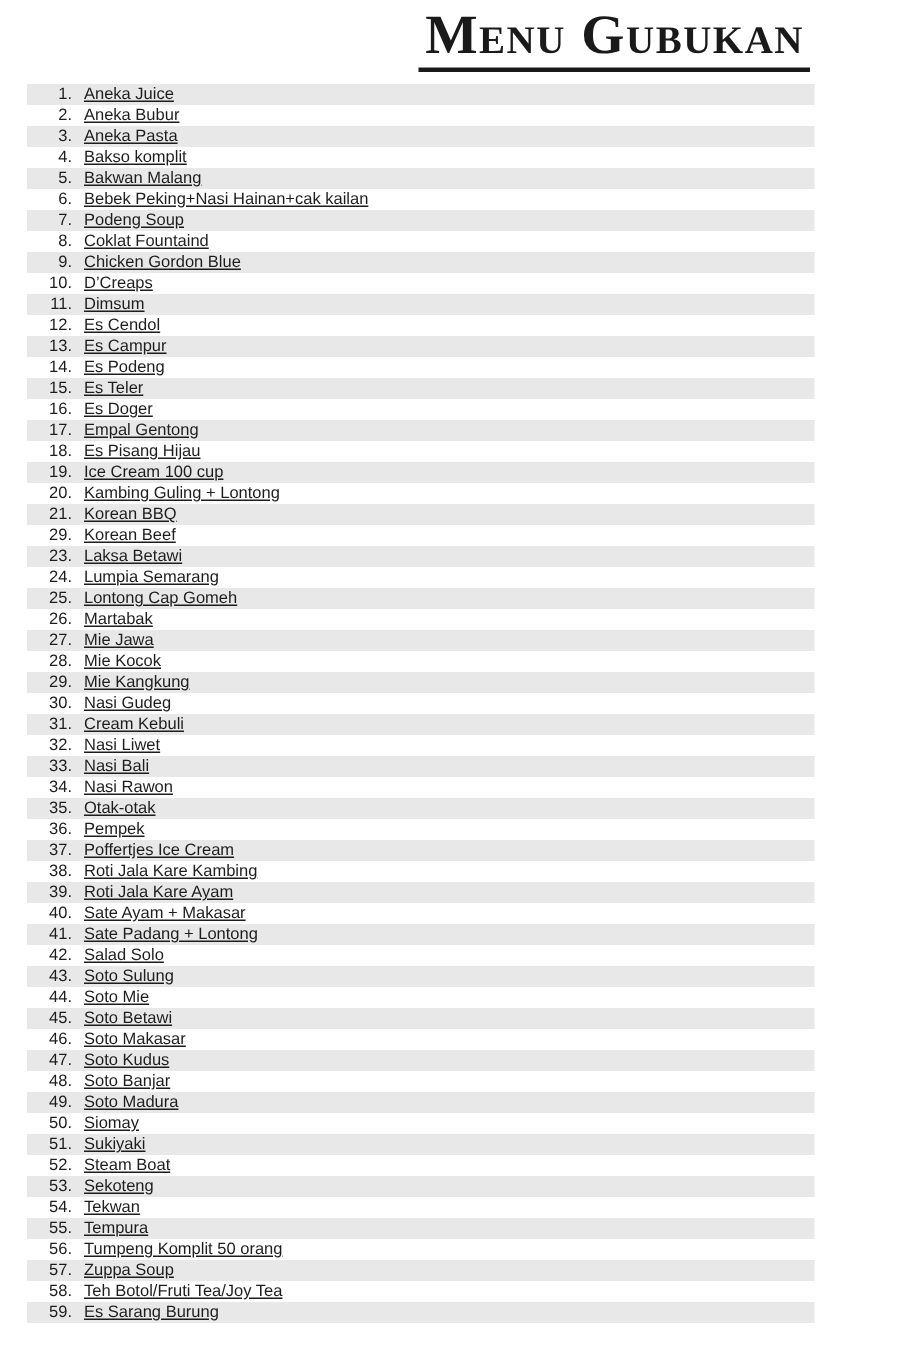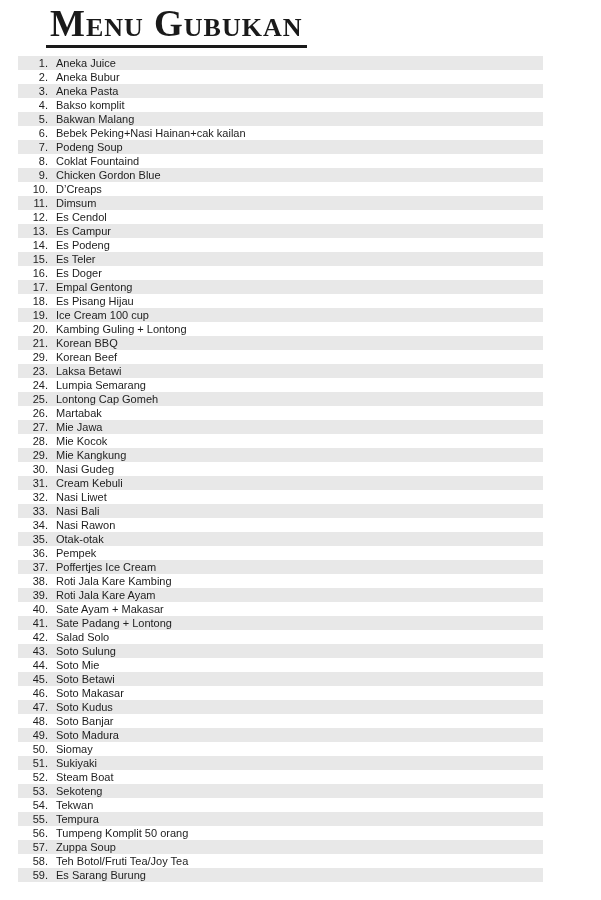--- a/index.html
+++ b/index.html
@@ -12,22 +12,21 @@
     background: #ffffff;
     font-family: "Liberation Sans", sans-serif;
     position: relative;
     overflow: hidden;
   }
   .title-wrap {
     position: absolute;
     top: 4px;
     left: 0;
     width: 540px;
-    text-align: left;
-    padding-left: 46px;
+    text-align: right;
   }
   .page-title {
     display: inline-block;
     font-family: "Liberation Serif", serif;
     font-variant: small-caps;
     font-weight: bold;
     font-size: 37px;
     line-height: 40px;
     letter-spacing: 1px;
     color: var(--title, #1a1a1a);
@@ -58,20 +57,21 @@
   .row .num {
     display: inline-block;
     width: 30px;
     text-align: right;
     flex: 0 0 auto;
   }
   .row .label {
     display: inline-block;
     margin-left: 8px;
     flex: 0 0 auto;
+    text-decoration: underline;
   }
 </style>
 </head>
 <body>
 
 <div class="title-wrap">
   <span class="page-title">Menu Gubukan</span>
 </div>
 
 <ul class="menu-list">

